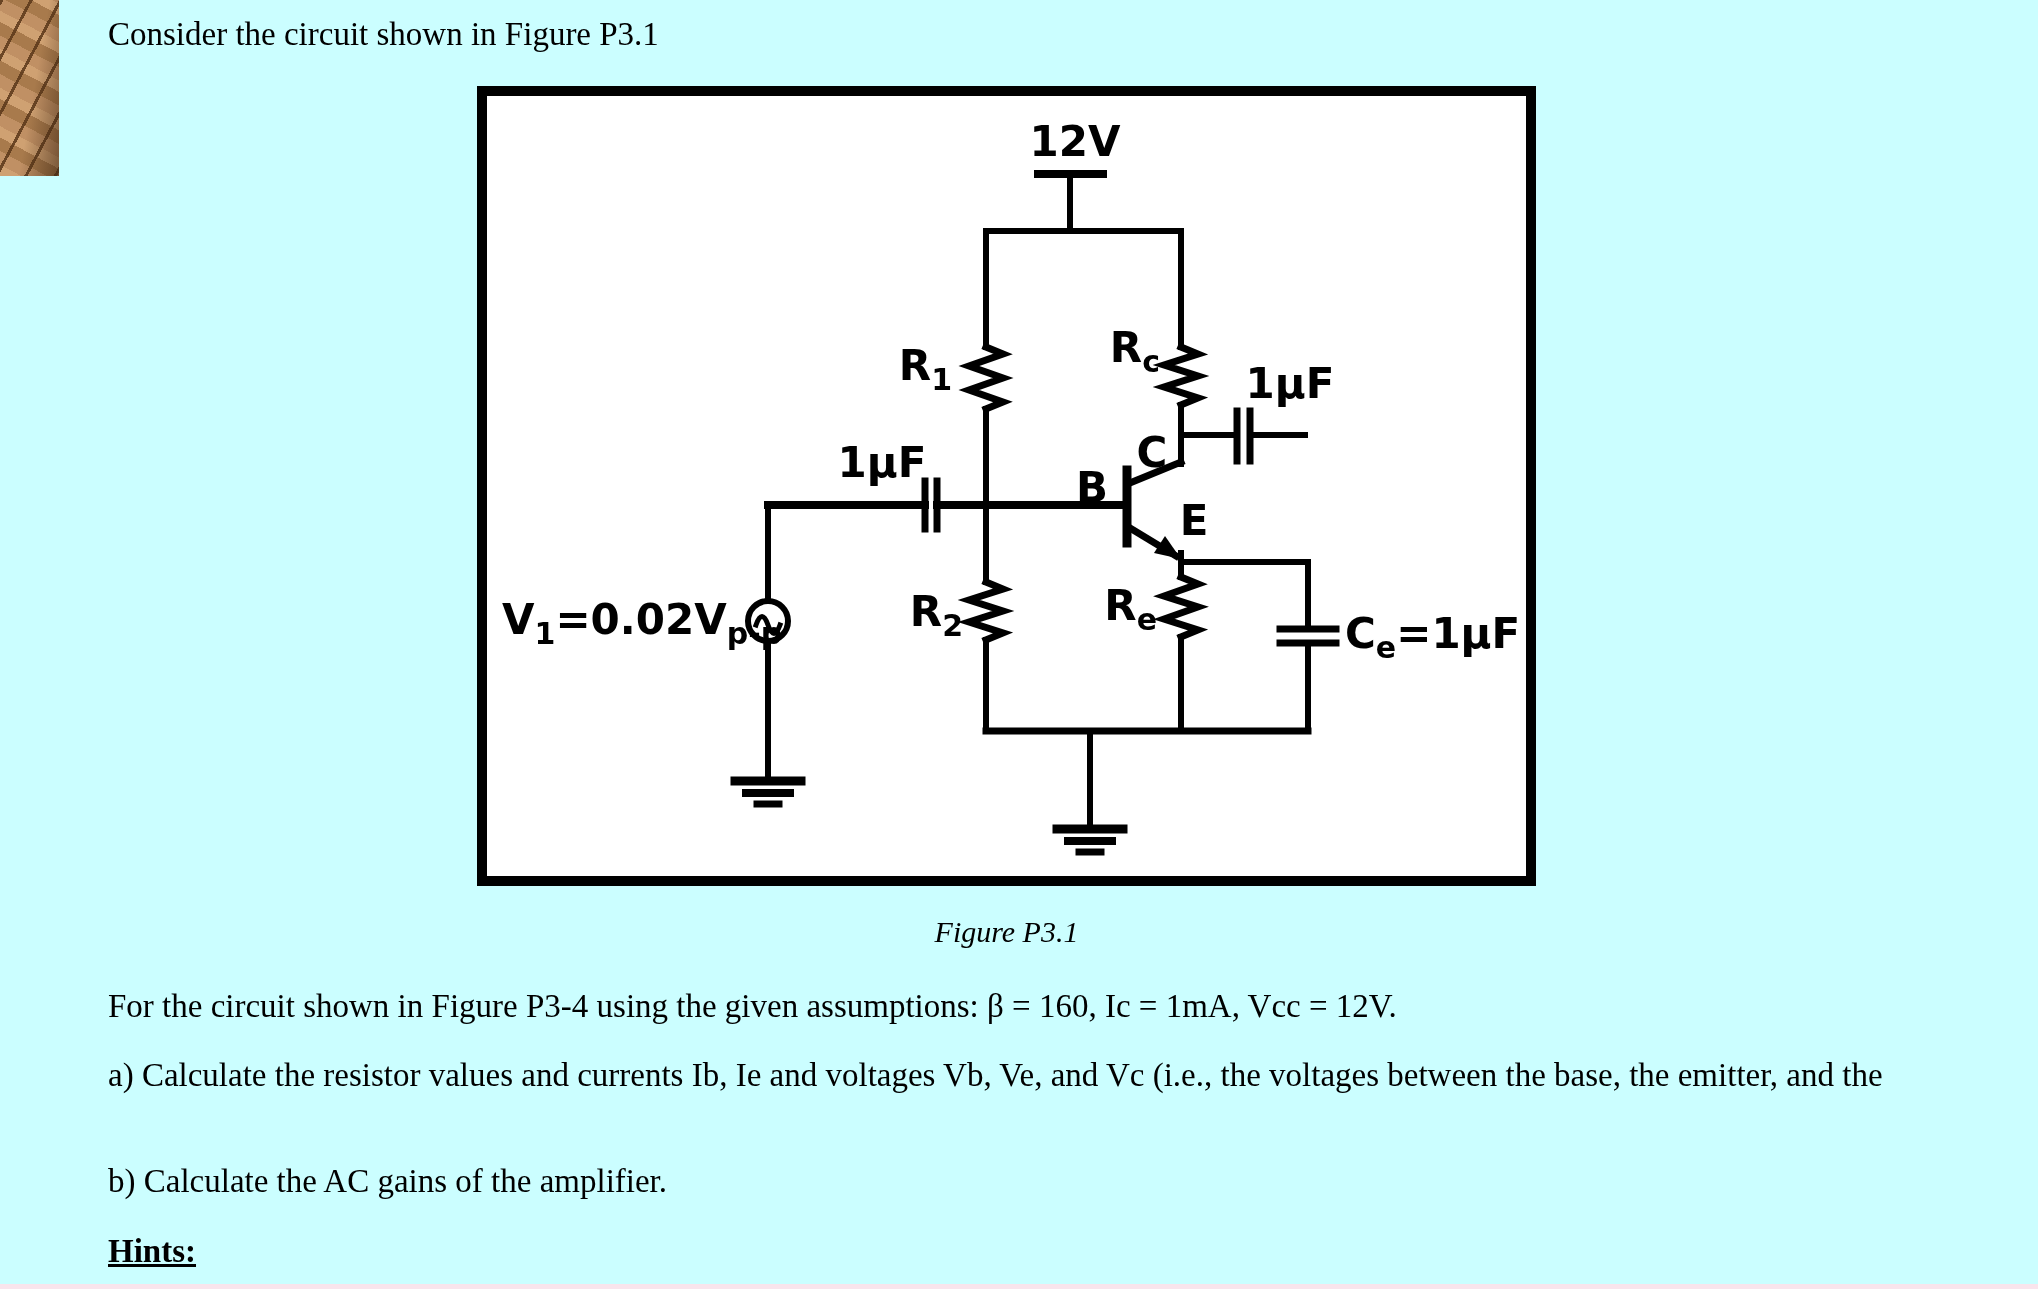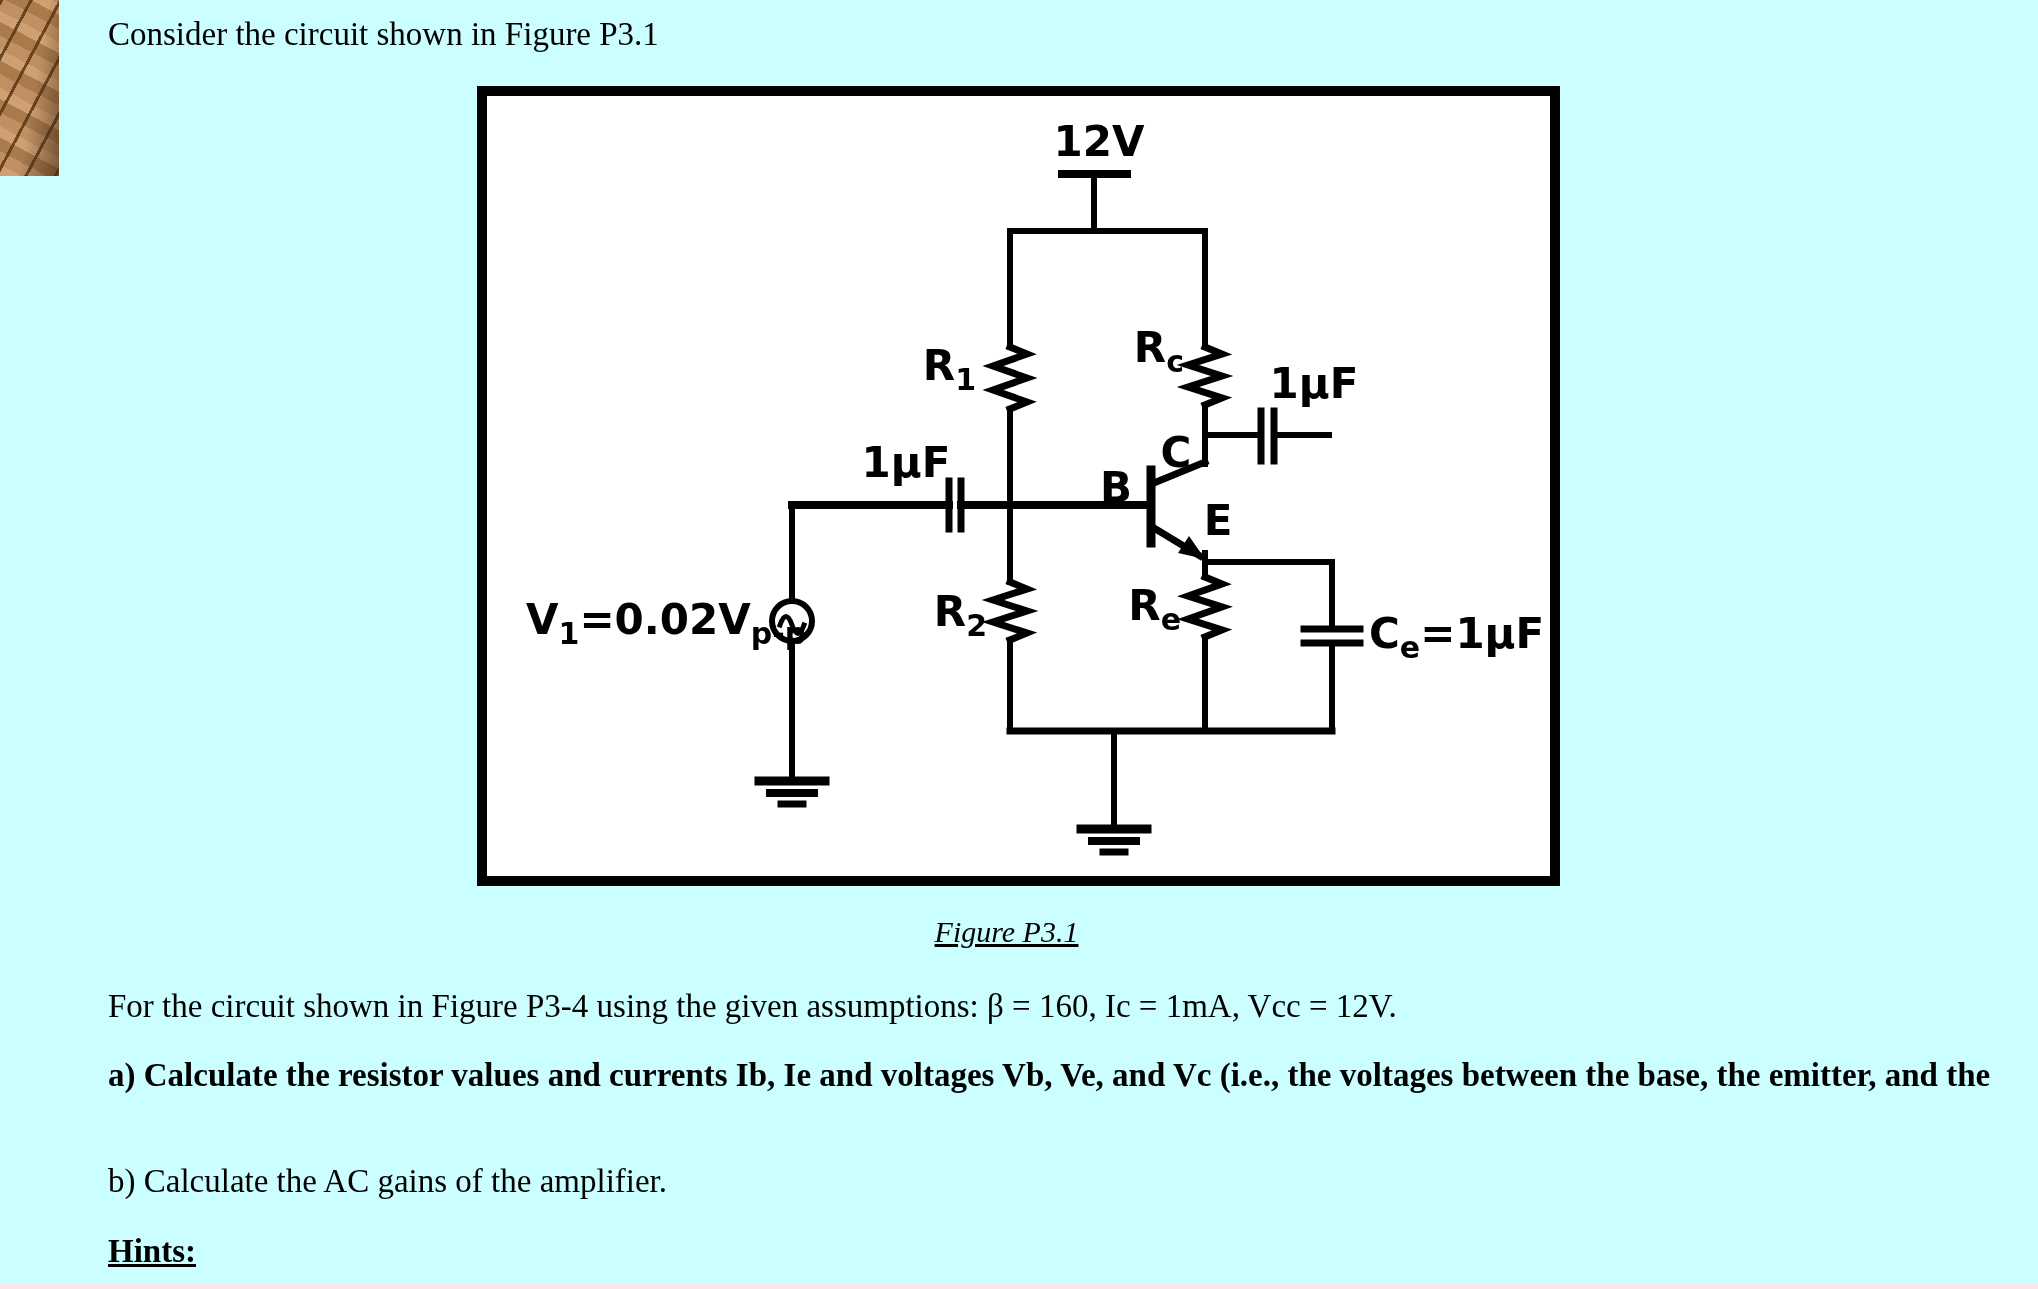--- a/index.html
+++ b/index.html
@@ -15,26 +15,26 @@
     background:
       linear-gradient(100deg, rgba(0,0,0,0) 55%, rgba(62,38,18,.55) 96%),
       repeating-linear-gradient(118deg, rgba(90,55,25,.85) 0 3px, rgba(0,0,0,0) 3px 26px),
       repeating-linear-gradient(28deg, #cfa172 0 10px, #c09064 10px 22px, #a87a4c 22px 34px);
     background-color:#c49568;
   }
   .doc-text{font-size:33px;line-height:40px;white-space:nowrap;}
   .title{left:108px;top:14px;}
   .figure-box{
     left:477px;top:86px;width:1039px;height:780px;
-    border:10px solid #000;background:#fff;padding-left:24px;
+    border:10px solid #000;background:#fff;
   }
   .caption{left:477px;top:914px;width:1059px;text-align:center;
-    font-style:italic;font-size:30px;line-height:36px;text-decoration:underline;}
+    font-style:italic;font-size:30px;line-height:36px;}
   .para-intro{left:108px;top:986px;}
-  .para-a{left:108px;top:1056px;line-height:39px;font-weight:bold;}
+  .para-a{left:108px;top:1056px;line-height:39px;}
   .para-b{left:108px;top:1161px;}
   .para-hints{left:108px;top:1231px;font-weight:bold;text-decoration:underline;}
   .bottom-strip{left:0;top:1284px;width:2038px;height:5px;background:#f9e4ec;}
   svg text{
     font-family:"DejaVu Sans", sans-serif;
     font-weight:bold;font-size:42px;fill:#000;
   }
   svg .sub{font-size:30px;}
   svg path, svg line, svg polyline, svg circle{
     stroke:#000;fill:none;stroke-linecap:square;

